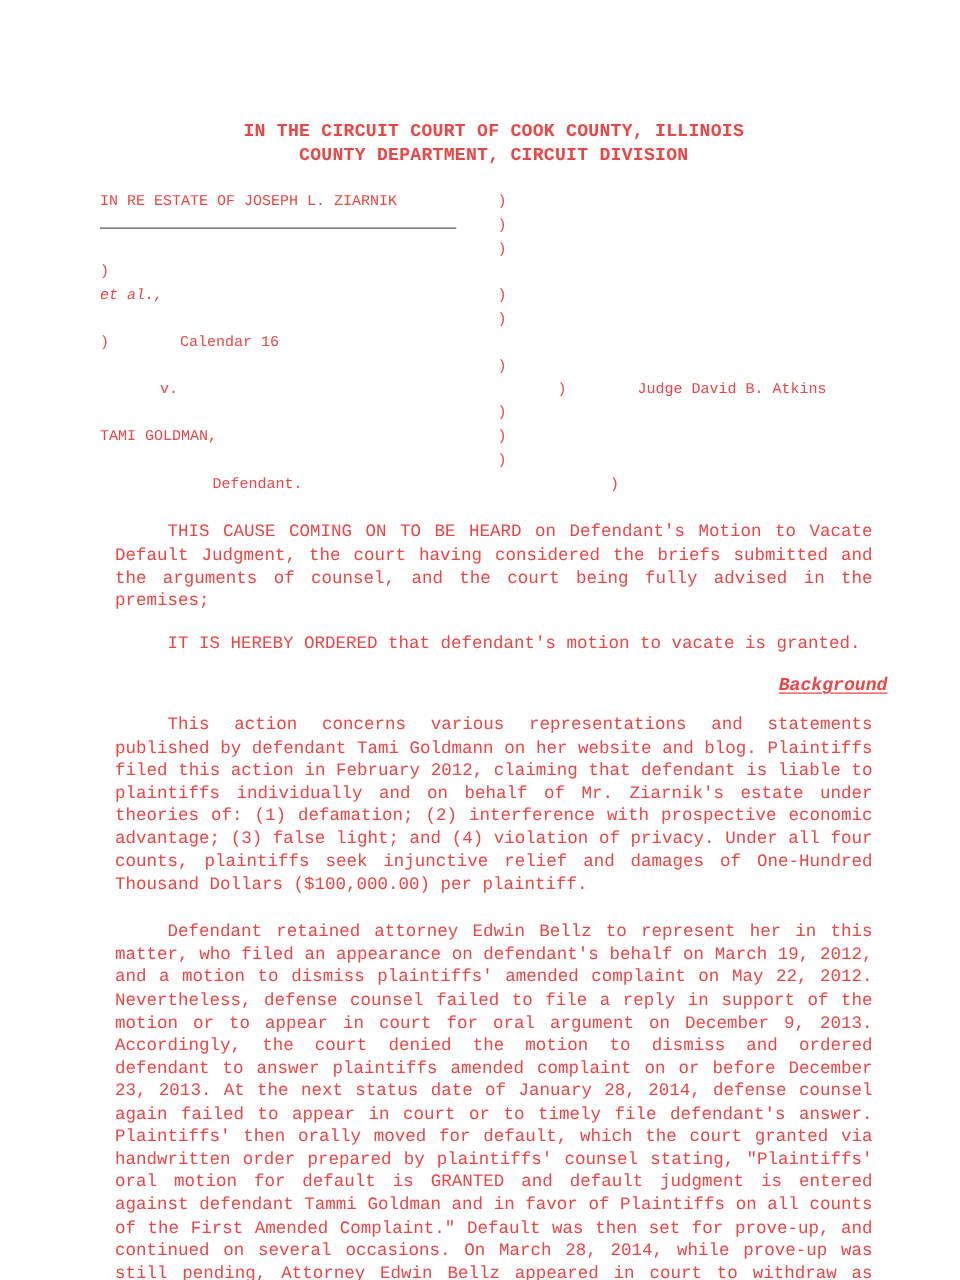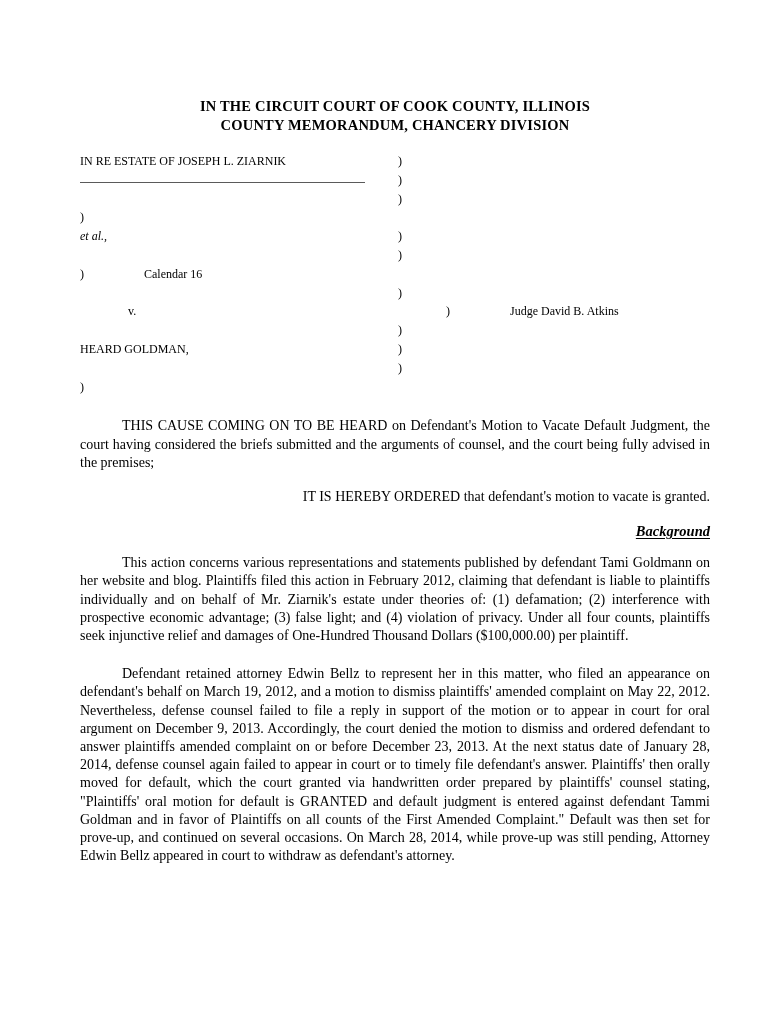--- a/index.html
+++ b/index.html
@@ -6,22 +6,22 @@
     margin: 0;
     padding: 0;
     background: #ffffff;
   }
   .page {
     position: relative;
     width: 768px;
     height: 1024px;
     background: #ffffff;
     overflow: hidden;
-    font-family: Liberation Serif, serif;
-    color: #000000;
+    font-family: Liberation Mono, monospace;
+    color: #ef4444;
     -webkit-font-smoothing: antialiased;
   }
   .content {
     padding: 97px 58px 0 80px; 
   }
   .court-header {
     text-align: center;
     font-weight: bold;
     font-size: 14.5px;
     line-height: 19px;
@@ -51,28 +51,28 @@
   .indent-90 { padding-left: 90px; }
   
   .order-title {
     margin-top: 13px;
     text-align: center;
     font-weight: bold;
     font-size: 14.5px;
     letter-spacing: 0.2px;
   }
   .para {
-    margin: 0;
+    margin: 12px;
     font-size: 14px;
     line-height: 18.2px;
     text-align: justify;
     text-indent: 42px;
   }
   .recital { margin-top: 21px; }
-  .decree  { margin-top: 16px; text-align: right; }
+  .decree  { margin-top: 16px; text-align: left; }
   .section-heading {
     margin-top: 17px;
     text-align: right;
     font-size: 14.5px;
   }
   .section-heading span {
     font-weight: bold;
     font-style: italic;
     text-decoration: underline;
     text-underline-offset: 2px;
@@ -81,21 +81,21 @@
   .bg-para2 { margin-top: 20px; }
 </style>
 </head>
 <body>
 
 <div class="page">
   <div class="content">
 
     <div class="court-header">
       <div>IN THE CIRCUIT COURT OF COOK COUNTY, ILLINOIS</div>
-      <div>COUNTY MEMORANDUM, CHANCERY DIVISION</div>
+      <div>COUNTY DEPARTMENT, CIRCUIT DIVISION</div>
     </div>
 
     <div class="caption">
 
       <div class="cap-row">
         <div class="cap-left">IN RE ESTATE OF JOSEPH L. ZIARNIK</div>
         <div class="cap-paren">)</div>
         <div class="cap-right"></div>
       </div>
 
@@ -146,32 +146,33 @@
         <div class="cap-right">Judge David B. Atkins</div>
       </div>
 
       <div class="cap-row">
         <div class="cap-left"></div>
         <div class="cap-paren">)</div>
         <div class="cap-right"></div>
       </div>
 
       <div class="cap-row">
-        <div class="cap-left">HEARD GOLDMAN,</div>
+        <div class="cap-left">TAMI GOLDMAN,</div>
         <div class="cap-paren">)</div>
         <div class="cap-right"></div>
       </div>
 
       <div class="cap-row">
         <div class="cap-left"></div>
         <div class="cap-paren">)</div>
         <div class="cap-right"></div>
       </div>
 
       <div class="cap-row">
+        <div class="cap-left indent-90">Defendant.</div>
         <div class="cap-paren">)</div>
         <div class="cap-right"></div>
       </div>
 
     </div>
 
 
     <p class="para recital">THIS CAUSE COMING ON TO BE HEARD on Defendant's Motion to Vacate Default Judgment, the court having considered the briefs submitted and the arguments of counsel, and the court being fully advised in the premises;</p>
 
     <p class="para decree">IT IS HEREBY ORDERED that defendant's motion to vacate is granted.</p>

